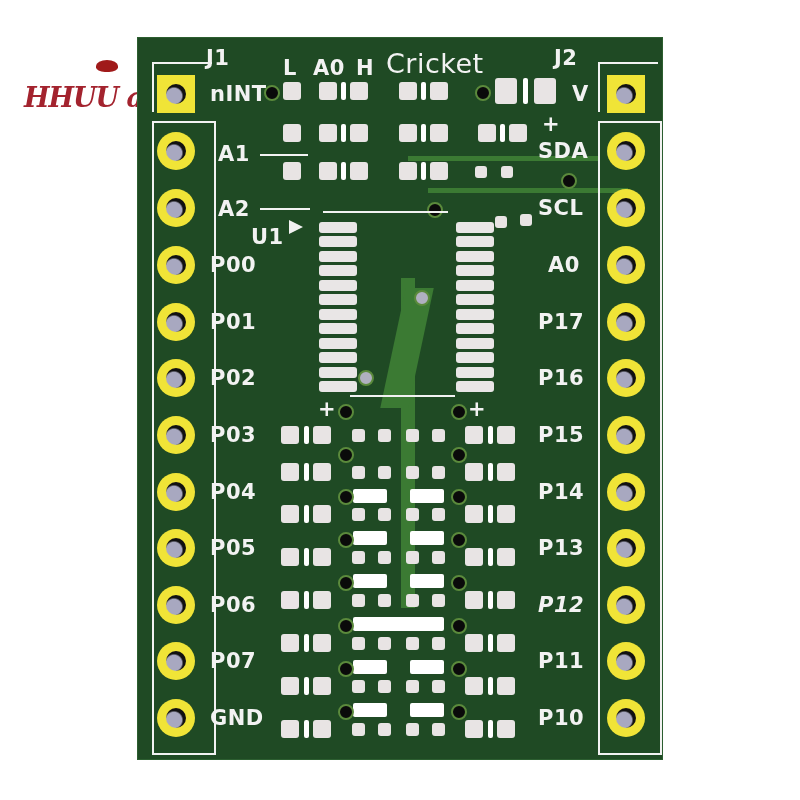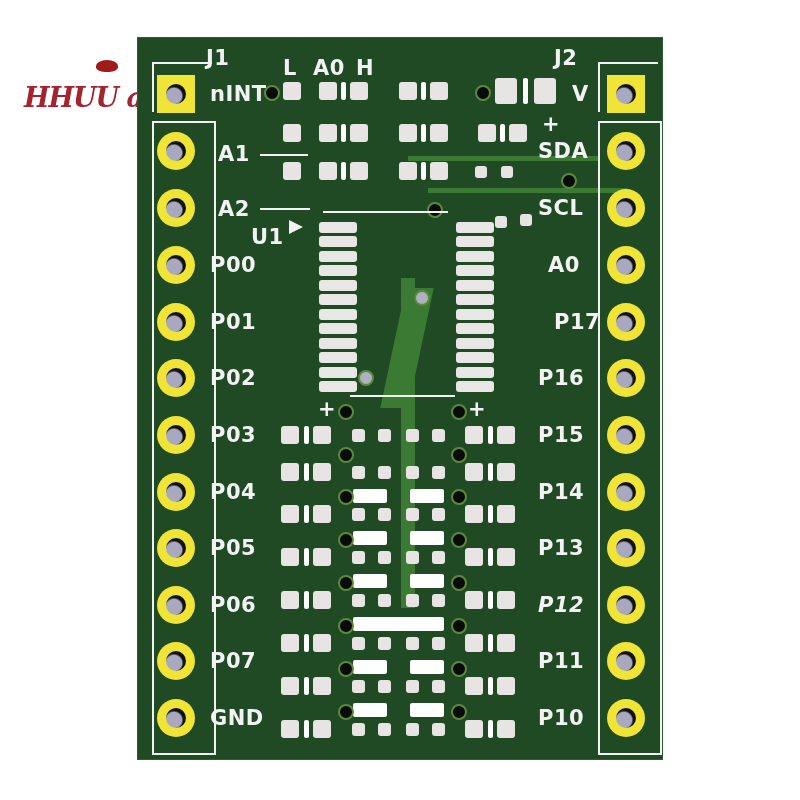--- a/index.html
+++ b/index.html
@@ -64,20 +64,21 @@
   <div class="pin" style="left:469px;top:435px;"></div>
   <div class="pin" style="left:469px;top:491px;"></div>
   <div class="pin" style="left:469px;top:548px;"></div>
   <div class="pin" style="left:469px;top:604px;"></div>
   <div class="pin" style="left:469px;top:661px;"></div>
 
   <div class="abs silk lbl" style="left:68px;top:9px;">J1</div>
   <div class="abs silk lbl" style="left:145px;top:19px;">L</div>
   <div class="abs silk lbl" style="left:175px;top:19px;">A0</div>
   <div class="abs silk lbl" style="left:218px;top:19px;">H</div>
+  <div class="abs silk" style="left:248px;top:10px;font-size:27px;font-weight:normal;">Cricket</div>
   <div class="abs silk lbl" style="left:416px;top:9px;">J2</div>
 
   <div class="abs silk lbl" style="left:72px;top:45px;">nINT</div>
   <div class="abs silk lbl" style="left:80px;top:105px;">A1</div>
   <div class="abs silk lbl" style="left:80px;top:160px;">A2</div>
   <div class="abs silk lbl" style="left:113px;top:188px;">U1</div>
   <div class="abs" style="left:151px;top:182px;width:0;height:0;border-top:7px solid transparent;border-bottom:7px solid transparent;border-left:14px solid #f2f2f2;"></div>
   <div class="abs silk lbl" style="left:72px;top:216px;">P00</div>
   <div class="abs silk lbl" style="left:72px;top:273px;">P01</div>
   <div class="abs silk lbl" style="left:72px;top:329px;">P02</div>
@@ -86,21 +87,21 @@
   <div class="abs silk lbl" style="left:72px;top:499px;">P05</div>
   <div class="abs silk lbl" style="left:72px;top:556px;">P06</div>
   <div class="abs silk lbl" style="left:72px;top:612px;">P07</div>
   <div class="abs silk lbl" style="left:72px;top:669px;">GND</div>
 
   <div class="abs silk lbl" style="left:434px;top:45px;">V</div>
   <div class="abs silk lbl" style="left:404px;top:75px;">+</div>
   <div class="abs silk lbl" style="left:400px;top:102px;">SDA</div>
   <div class="abs silk lbl" style="left:400px;top:159px;">SCL</div>
   <div class="abs silk lbl" style="left:410px;top:216px;">A0</div>
-  <div class="abs silk lbl" style="left:400px;top:273px;margin-left:16px;">P17</div>
+  <div class="abs silk lbl" style="left:400px;top:273px;">P17</div>
   <div class="abs silk lbl" style="left:400px;top:329px;">P16</div>
   <div class="abs silk lbl" style="left:400px;top:386px;">P15</div>
   <div class="abs silk lbl" style="left:400px;top:443px;">P14</div>
   <div class="abs silk lbl" style="left:400px;top:499px;">P13</div>
   <div class="abs silk lbl" style="left:400px;top:556px;font-style:italic;">P12</div>
   <div class="abs silk lbl" style="left:400px;top:612px;">P11</div>
   <div class="abs silk lbl" style="left:400px;top:669px;">P10</div>
 
   <div class="abs" style="left:122px;top:116px;width:48px;height:2px;background:#f2f2f2;"></div>
   <div class="abs" style="left:122px;top:170px;width:50px;height:2px;background:#f2f2f2;"></div>

